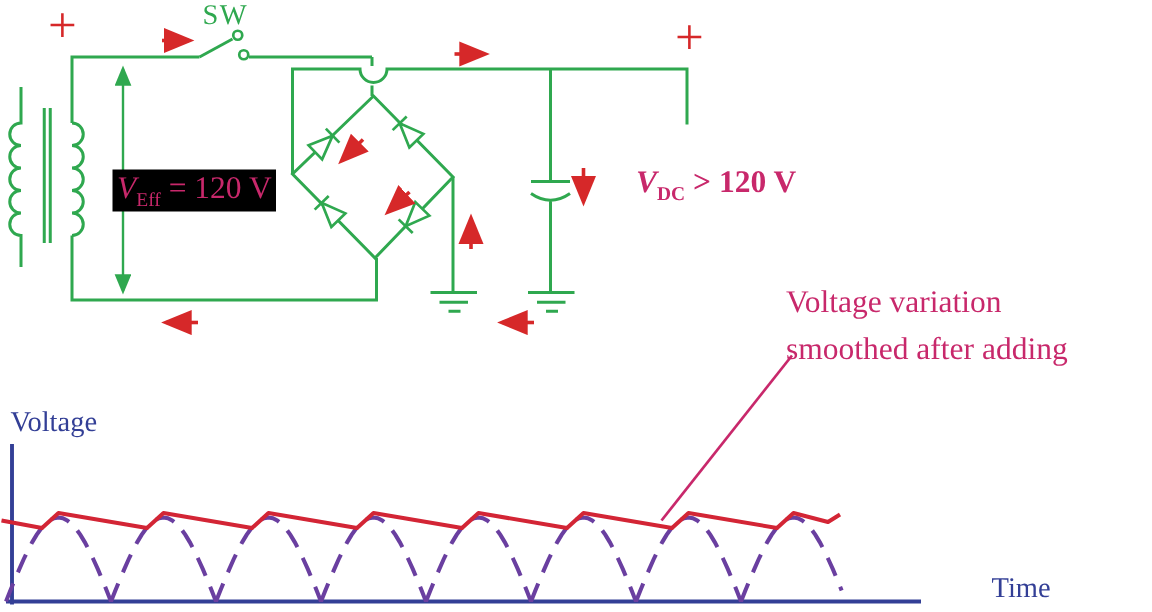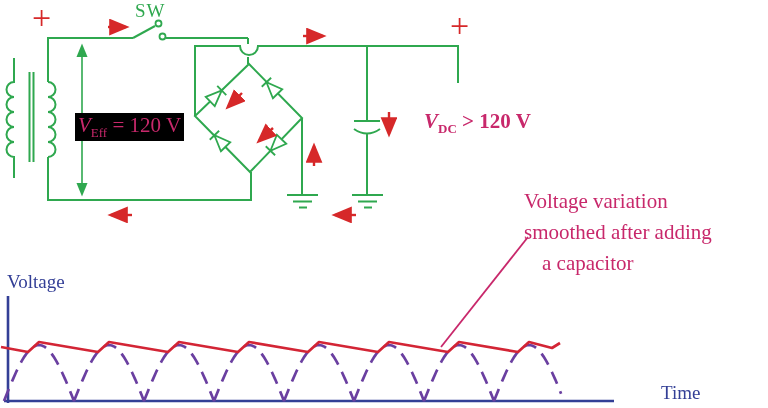--- a/index.html
+++ b/index.html
@@ -109,19 +109,18 @@
     <span class="it">V</span><sub>Eff</sub><span> = 120 V</span>
   </div>
 
   <div class="lbl mag-t vlab" style="left:424px;top:109px;font-weight:bold;">
     <span class="it">V</span><sub>DC</sub><span> &gt; 120 V</span>
   </div>
 
   <div class="lbl mag-t annot" style="left:524px;top:160px;margin-top:26px;">
     <div>Voltage variation</div>
     <div>smoothed after adding</div>
-    <div class="ind">a capacitor</div>
   </div>
 
   <div class="lbl blue-t axis-lab" style="left:7px;top:271px;">Voltage</div>
   <div class="lbl blue-t axis-lab" style="left:661px;top:382px;">Time</div>
 
 </div>
 
 </body></html>

